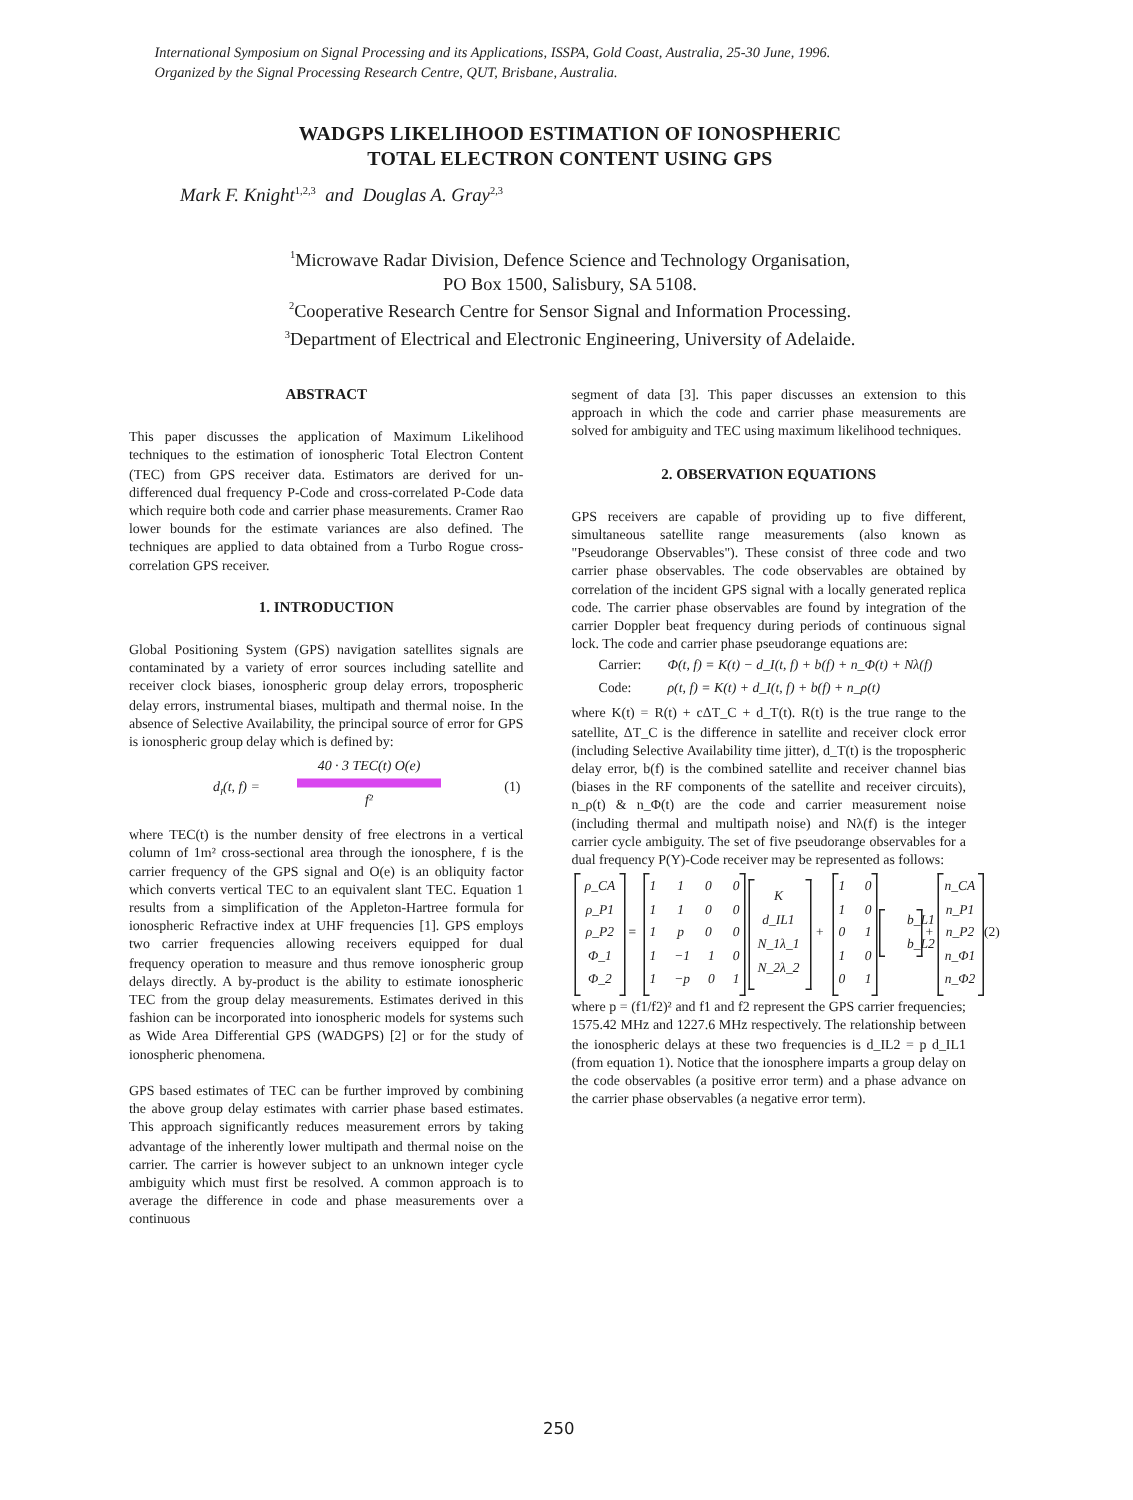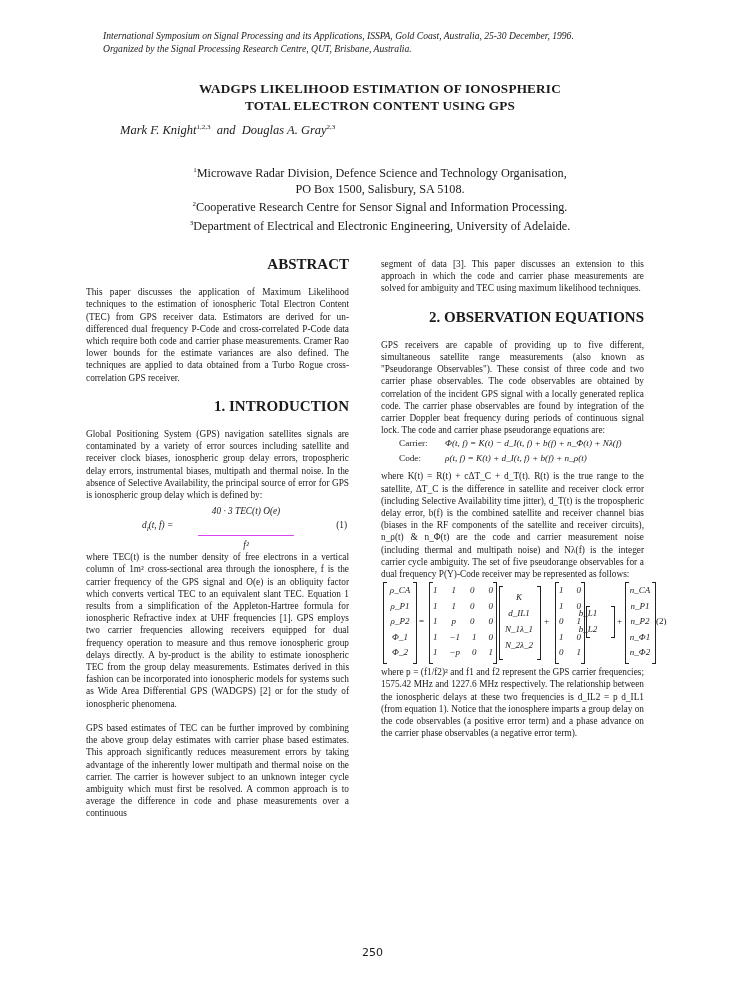--- a/index.html
+++ b/index.html
@@ -6,45 +6,45 @@
   body { width: 755px; height: 1000px; position: relative; overflow: hidden; color: #1a1a1a; font-family: "Liberation Serif", serif; }
   .header { position: absolute; left: 103px; top: 29px; width: 560px; font-style: italic; font-size: 9.6px; line-height: 13px; color: #222; }
   .title { position: absolute; left: 120px; top: 80px; width: 520px; text-align: center; font-size: 13.2px; font-weight: bold; line-height: 17px; letter-spacing: 0.2px; }
   .authors { position: absolute; left: 120px; top: 123px; width: 520px; text-align: left; font-style: italic; font-size: 12.5px; }
   .authors sup { font-size: 7px; font-style: normal; }
   .affils { position: absolute; left: 120px; top: 163px; width: 520px; text-align: center; font-size: 12.2px; line-height: 15.5px; }
   .affils sup { font-size: 7px; }
   .col { position: absolute; top: 258px; width: 263px; font-size: 9.3px; line-height: 12.2px; text-align: justify; }
   .col-left { left: 86px; }
   .col-right { left: 381px; }
-  .sec { text-align: right; font-weight: bold; font-size: 15px; margin: 0; }
+  .sec { text-align: center; font-weight: bold; font-size: 10px; margin: 0; }
   p { margin: 0; }
   .gap-s { height: 12px; }
   .gap-m { height: 16px; }
   .eq1 { position: relative; height: 46px; margin: 2px 0 2px 0; font-style: italic; }
   .eq1 .lhs { position: absolute; left: 56px; top: 16px; }
   .eq1 .frac { position: absolute; left: 112px; top: 2px; width: 96px; text-align: center; }
-  .eq1 .frac .num { border-bottom: 1px solid #d946ef; padding-bottom: 18px; }
+  .eq1 .frac .num { border-bottom: 6px solid #d946ef; padding-bottom: 2px; }
   .eq1 .frac .den { padding-top: 3px; text-align: center; }
   .eq1 .num-label { position: absolute; right: 2px; top: 16px; font-style: normal; }
   .eqline { font-size: 9.2px; line-height: 15px; padding-left: 18px; white-space: nowrap; }
   .eqline .lbl { display: inline-block; width: 46px; }
   .eqline .math { font-style: italic; }
   .matrix { position: relative; height: 82px; margin: 2px 0; font-style: italic; font-size: 9px; }
   .bracket { position: absolute; border: 1px solid #222; border-right: none; width: 3px; }
   .bracket.r { border-left: none; border-right: 1px solid #222; }
   .mcol { position: absolute; line-height: 15.5px; text-align: center; }
   .page-num { position: absolute; left: 362px; top: 946px; font-family: "DejaVu Sans", sans-serif; font-size: 11px; }
   .mt { margin-top: 4px; }
 </style>
 </head>
 <body>
 
 <div class="header">
-  <div>International Symposium on Signal Processing and its Applications, ISSPA, Gold Coast, Australia, 25-30 December, 1996.</div>
+  <div>International Symposium on Signal Processing and its Applications, ISSPA, Gold Coast, Australia, 25-30 June, 1996.</div>
   <div>Organized by the Signal Processing Research Centre, QUT, Brisbane, Australia.</div>
 </div>
 
 <div class="title">
   <div>WADGPS LIKELIHOOD ESTIMATION OF IONOSPHERIC</div>
   <div>TOTAL ELECTRON CONTENT USING GPS</div>
 </div>
 
 <div class="authors">
   <span>Mark F. Knight</span><sup>1,2,3</sup>&nbsp;&nbsp;<span>and</span>&nbsp;&nbsp;<span>Douglas A. Gray</span><sup>2,3</sup>
@@ -169,21 +169,21 @@
           <span>0</span>
         </div>
       <div style="display:flex;justify-content:space-between">
           <span>0</span>
           <span>1</span>
         </div>
     </div>
     <div class="bracket r" style="left:200px;top:0;height:80px;"></div>
 
     <div class="bracket" style="left:205px;top:24px;height:30px;"></div>
-    <div class="mcol" style="left:195px;top:24px;width:24px;">
+    <div class="mcol" style="left:221px;top:24px;width:24px;">
       <div>b_L1</div>
       <div>b_L2</div>
     </div>
     <div class="bracket r" style="left:230px;top:24px;height:30px;"></div>
     <div class="mcol" style="left:236px;top:32px;font-style:normal;">+</div>
 
     <div class="bracket" style="left:244px;top:0;height:80px;"></div>
     <div class="mcol" style="left:246px;top:1px;width:26px;">
       <div>n_CA</div>
       <div>n_P1</div>

